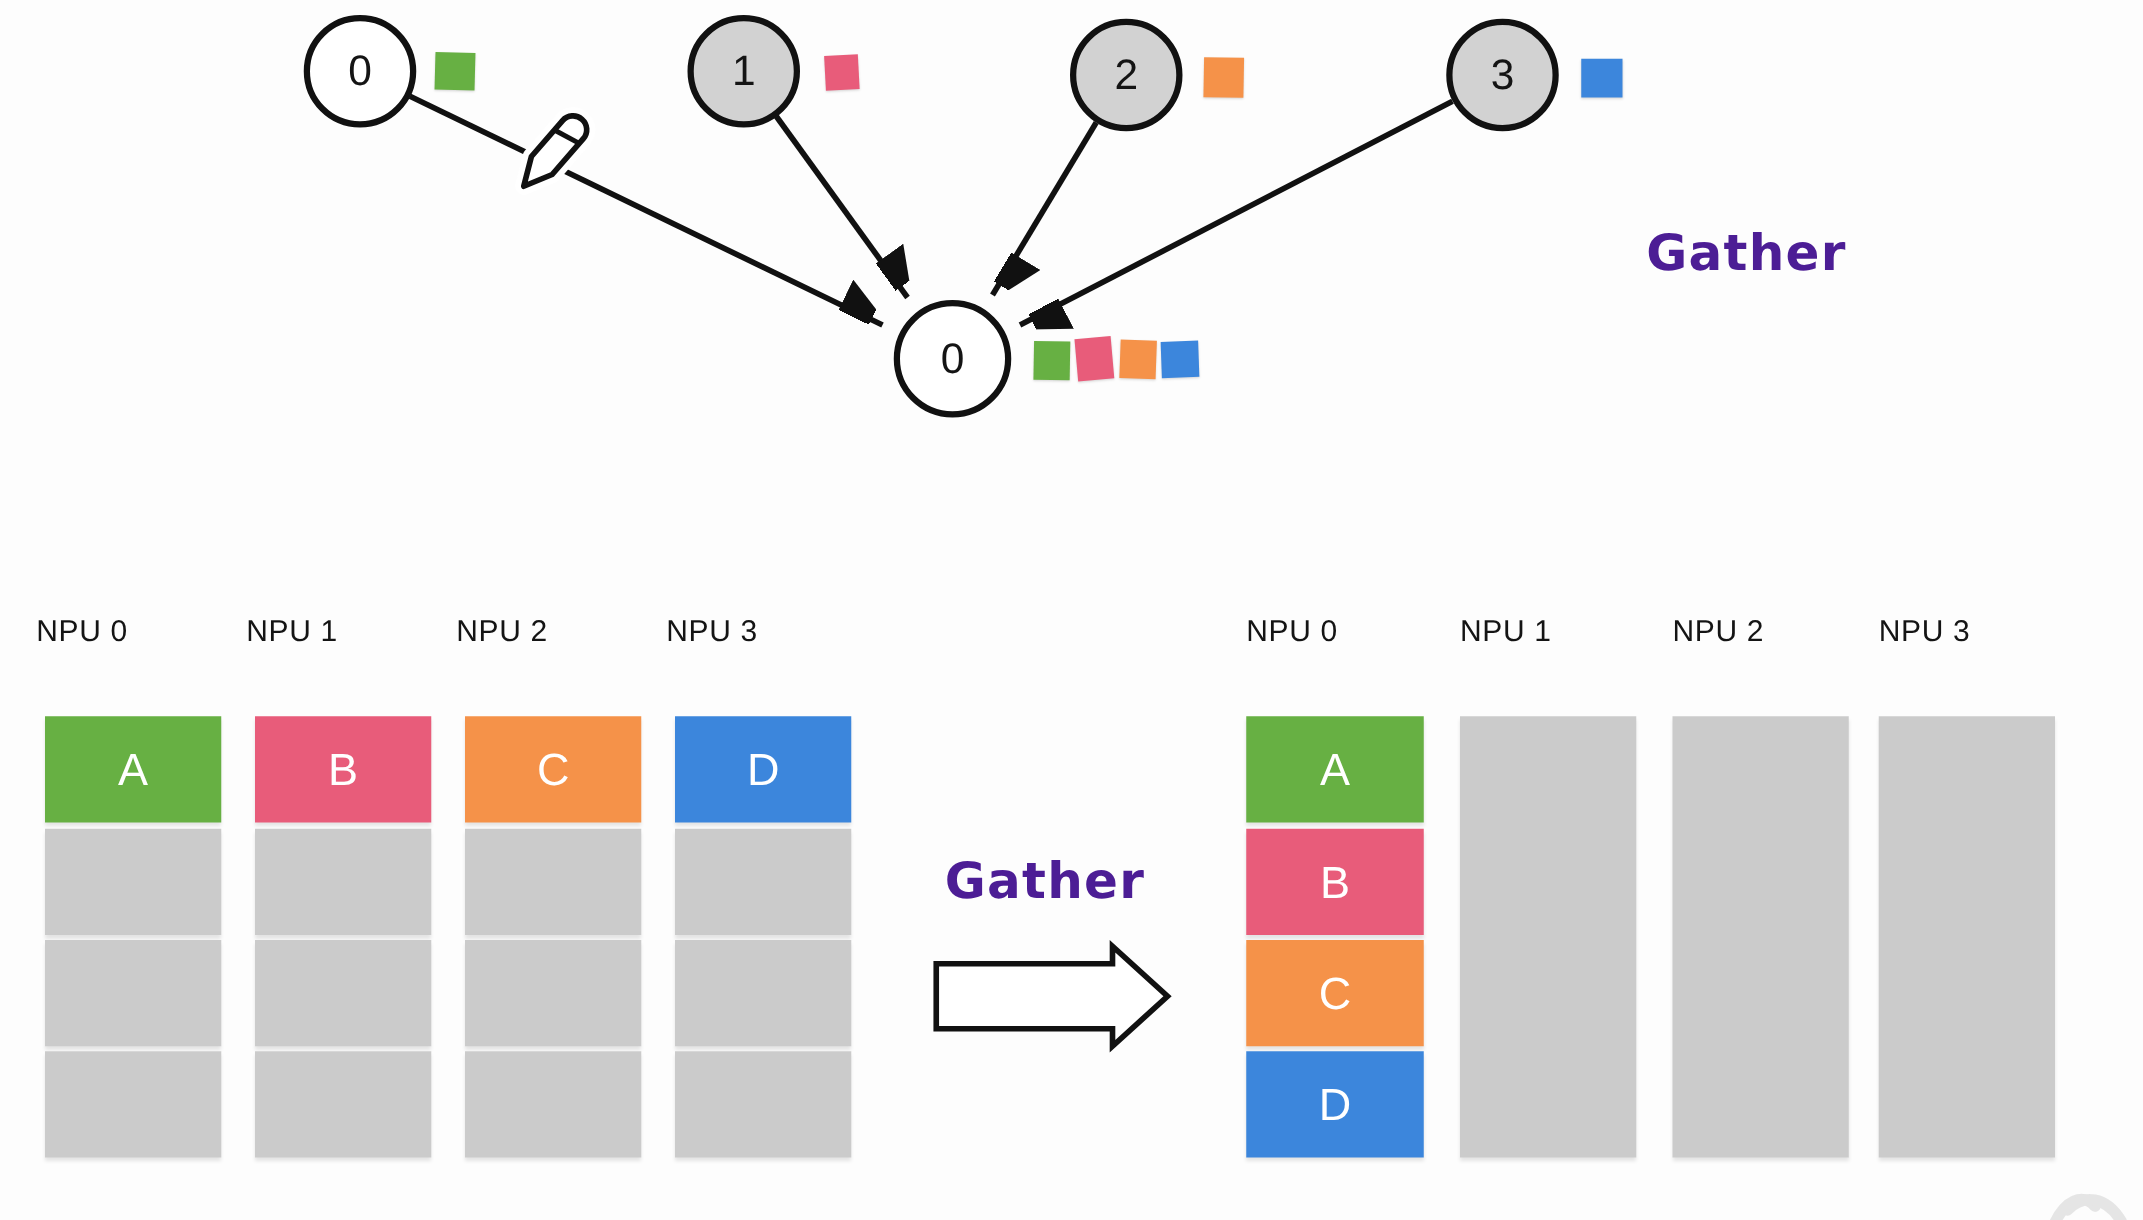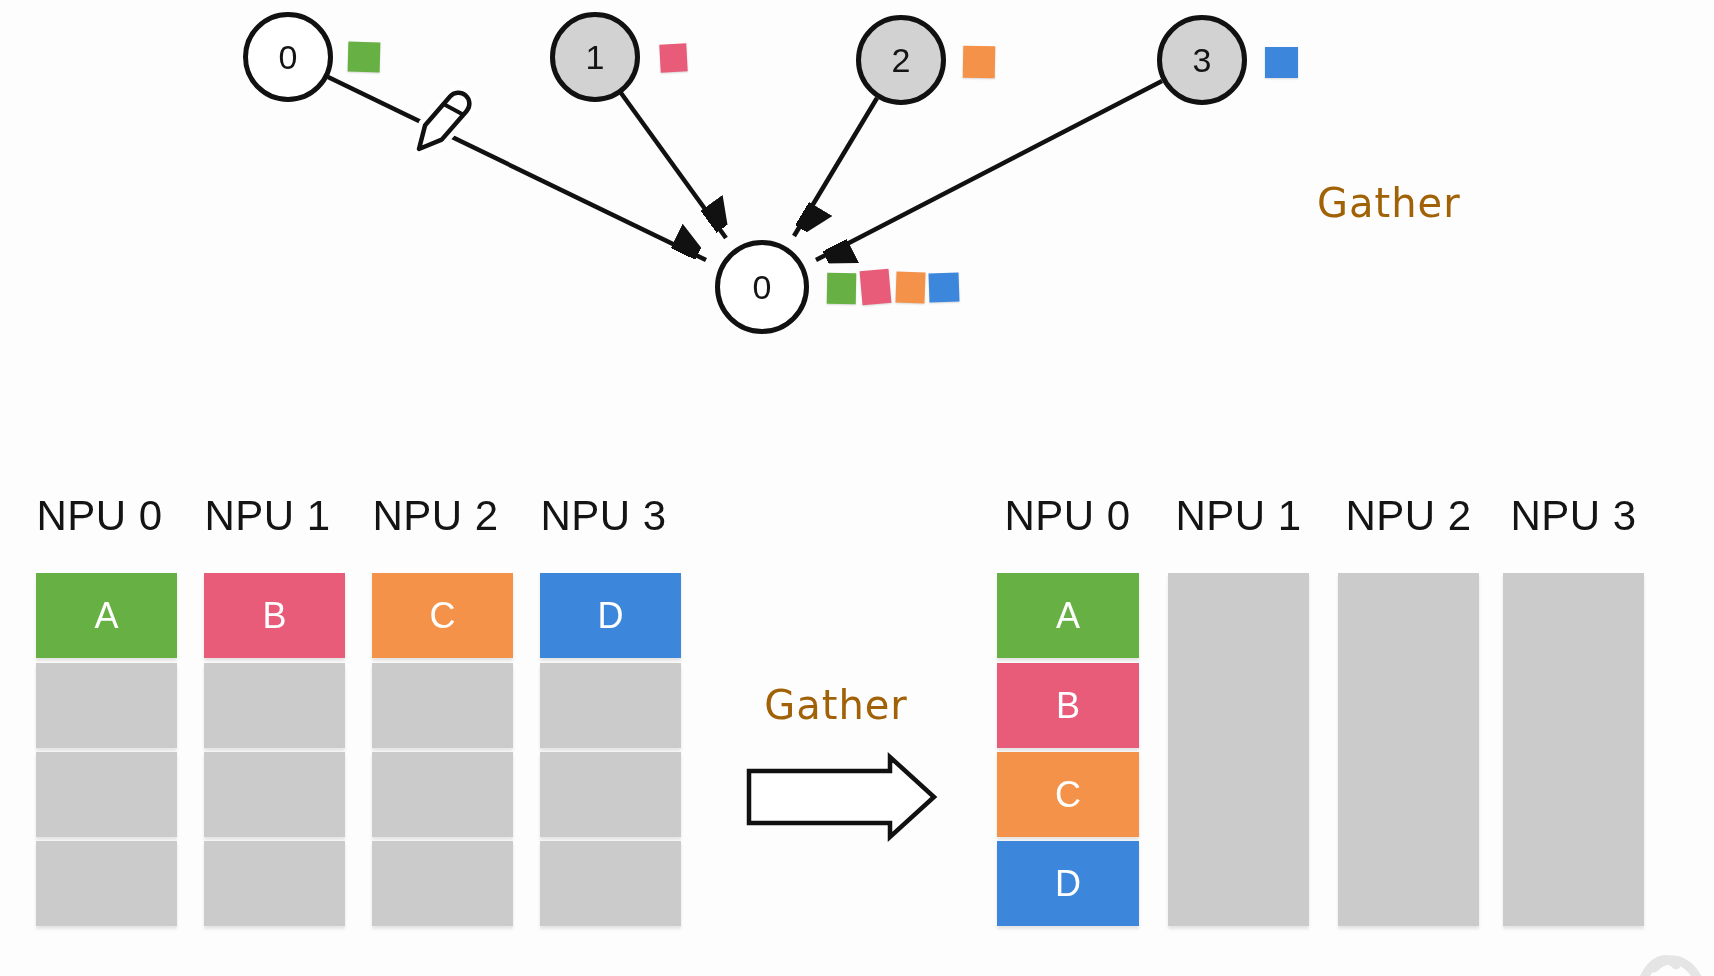--- a/index.html
+++ b/index.html
@@ -4,28 +4,28 @@
 <style>
   html,body{margin:0;padding:0;background:#fdfdfd;}
   #stage{position:relative;width:1714px;height:976px;background:#fdfdfd;overflow:hidden;
          font-family:"Liberation Sans",sans-serif;color:#141414;}
   svg{position:absolute;left:0;top:0;}
   .node{position:absolute;width:90px;height:90px;border:5px solid #111;border-radius:50%;
         background:#fff;display:flex;align-items:center;justify-content:center;
         font-size:34px;font-weight:500;box-sizing:border-box;}
   .node.gray{background:#d2d2d2;}
   .chunk{position:absolute;box-shadow:0 1px 2px rgba(0,0,0,0.15);}
-  .hdr{position:absolute;width:141px;text-align:center;font-size:42px;letter-spacing:0.5px;}
+  .hdr{position:absolute;width:141px;text-align:left;font-size:24px;letter-spacing:0.5px;}
   .cell{position:absolute;width:141px;height:85px;background:#cbcbcb;
         box-shadow:0 3px 3px rgba(0,0,0,0.10);display:flex;align-items:center;justify-content:center;
         font-size:36px;color:#fff;}
   .graycol{position:absolute;width:141px;height:353px;background:#cbcbcb;
         box-shadow:0 3px 3px rgba(0,0,0,0.10);}
   .handtext{position:absolute;font-family:"DejaVu Sans",sans-serif;font-size:40px;
-        color:#a16207;text-align:center;letter-spacing:1px;}
+        color:#4c1d95;text-align:center;letter-spacing:1px;font-weight:bold;}
 </style>
 </head>
 <body>
 
 <div id="stage">
 
   <svg width="1714" height="976" viewBox="0 0 1714 976">
     <defs>
       <marker id="ah" markerWidth="6" markerHeight="6" refX="8.2" refY="5" orient="auto" markerUnits="strokeWidth">
         <path d="M0,0 L10,5 L0,10 Z" fill="#111"></path>

